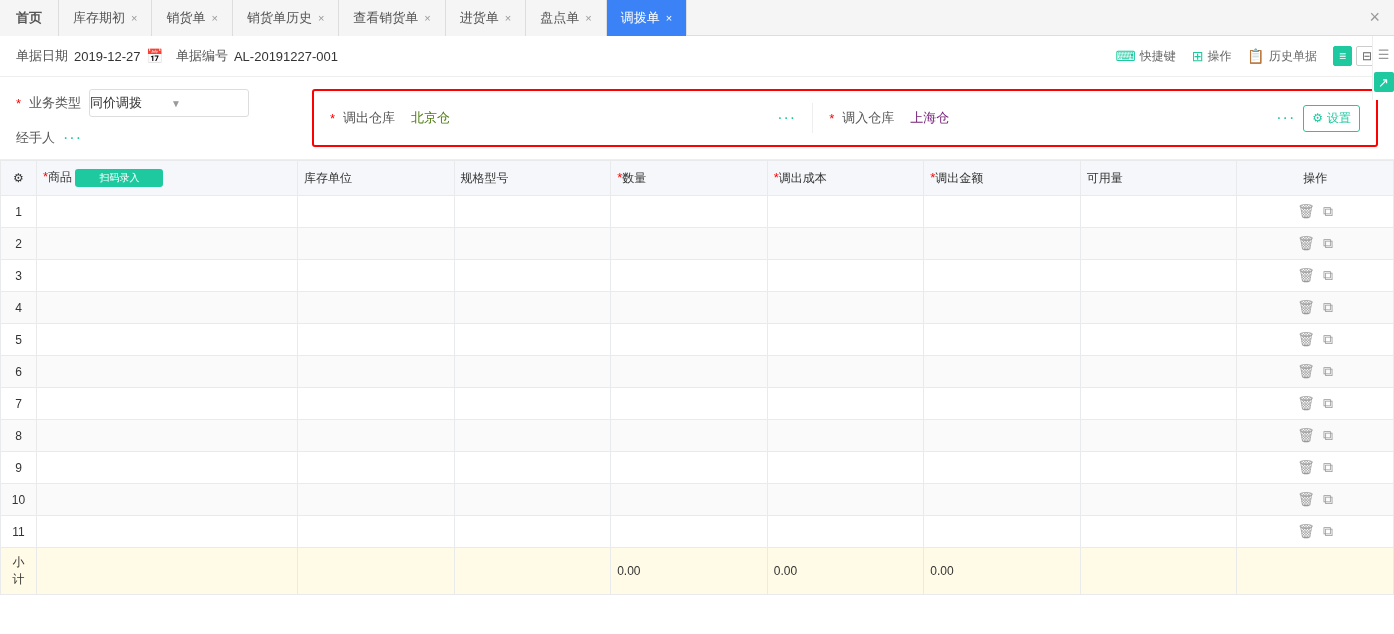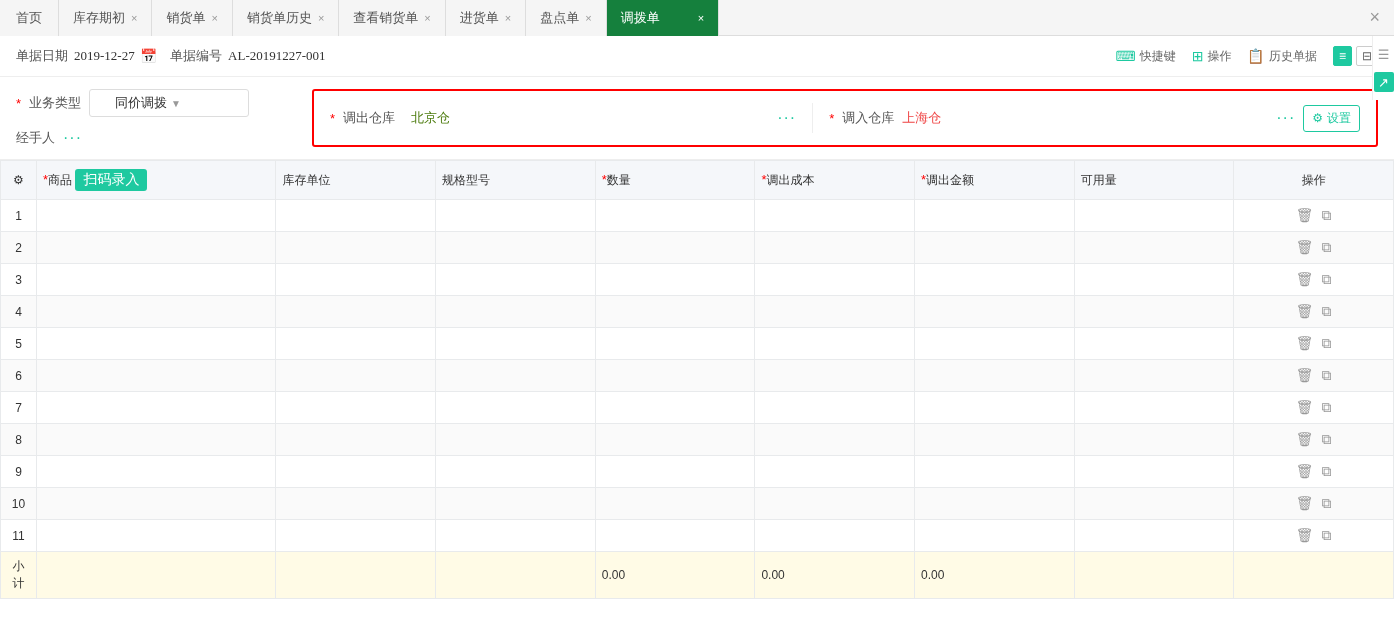--- a/index.html
+++ b/index.html
@@ -22,25 +22,25 @@
       cursor: pointer;
       border-right: 1px solid #ddd;
       font-size: 13px;
       color: #555;
       background: #f5f5f5;
       white-space: nowrap;
     }
     .tab-item:first-child {
       padding: 12px 16px;
       border-right: 1px solid #ddd;
+      font-weight: bold;
     }
     .tab-item.active {
-      background: #15803d;
+      background: #3b82f6;
       color: #fff;
-      gap: 32px;
     }
     .tab-item .close-icon {
       margin-left: 6px;
       color: #999;
       font-size: 11px;
       cursor: pointer;
     }
     .tab-item.active .close-icon {
       color: #fff;
     }
@@ -67,21 +67,20 @@
     .form-header-left {
       display: flex;
       align-items: center;
       gap: 12px;
       flex: 1;
     }
     .field-group {
       display: flex;
       align-items: center;
       gap: 6px;
-      font-family: Liberation Serif, serif;
     }
     .field-label {
       color: #555;
       font-size: 13px;
     }
     .field-value {
       color: #333;
       font-size: 13px;
     }
     .calendar-icon {
@@ -129,21 +128,21 @@
     .required-star {
       color: #f00;
       font-size: 13px;
     }
     .form-select {
       display: flex;
       align-items: center;
       gap: 4px;
       border: 1px solid #ddd;
       border-radius: 3px;
-      padding: 4px 25px;
+      padding: 4px 0;
       min-width: 160px;
       background: #fff;
       cursor: pointer;
     }
     .form-select span {
       flex: 1;
     }
     .select-arrow {
       color: #999;
       font-size: 10px;
@@ -243,23 +242,23 @@
     }
     .col-action {
       min-width: 80px;
       text-align: center;
     }
     .scan-btn {
       background: #1ec9a0;
       color: #fff;
       border: none;
       border-radius: 3px;
-      padding: 2px 8px;
-      cursor: pointer;
-      font-size: 14px;
+      padding: 2px 24px;
+      cursor: pointer;
+      font-size: 10px;
     }
     .action-icons {
       display: flex;
       justify-content: center;
       gap: 8px;
     }
     .action-icon {
       color: #999;
       cursor: pointer;
       font-size: 14px;
@@ -408,21 +407,21 @@
         <div class="warehouse-group">
           <span class="required-star">*</span>
           <span class="field-label">调出仓库</span>
           <span class="field-value" style="color:#4d7c0f;margin-left:8px;">北京仓</span>
           <span class="more-btn" style="margin-left:auto;">···</span>
         </div>
         <div class="warehouse-divider"></div>
         <div class="warehouse-group">
           <span class="required-star">*</span>
           <span class="field-label">调入仓库</span>
-          <span class="field-value" style="color:#ef4444;margin-left:0;">上海仓</span>
+          <span class="field-value" style="color:#701a75;margin-left:8px;">上海仓</span>
           <span class="more-btn" style="margin-left:auto;">···</span>
         </div>
         <div class="settings-btn">
           <span>⚙</span>
           <span>设置</span>
         </div>
       </div>
     </div>
 
     <div class="table-container">

